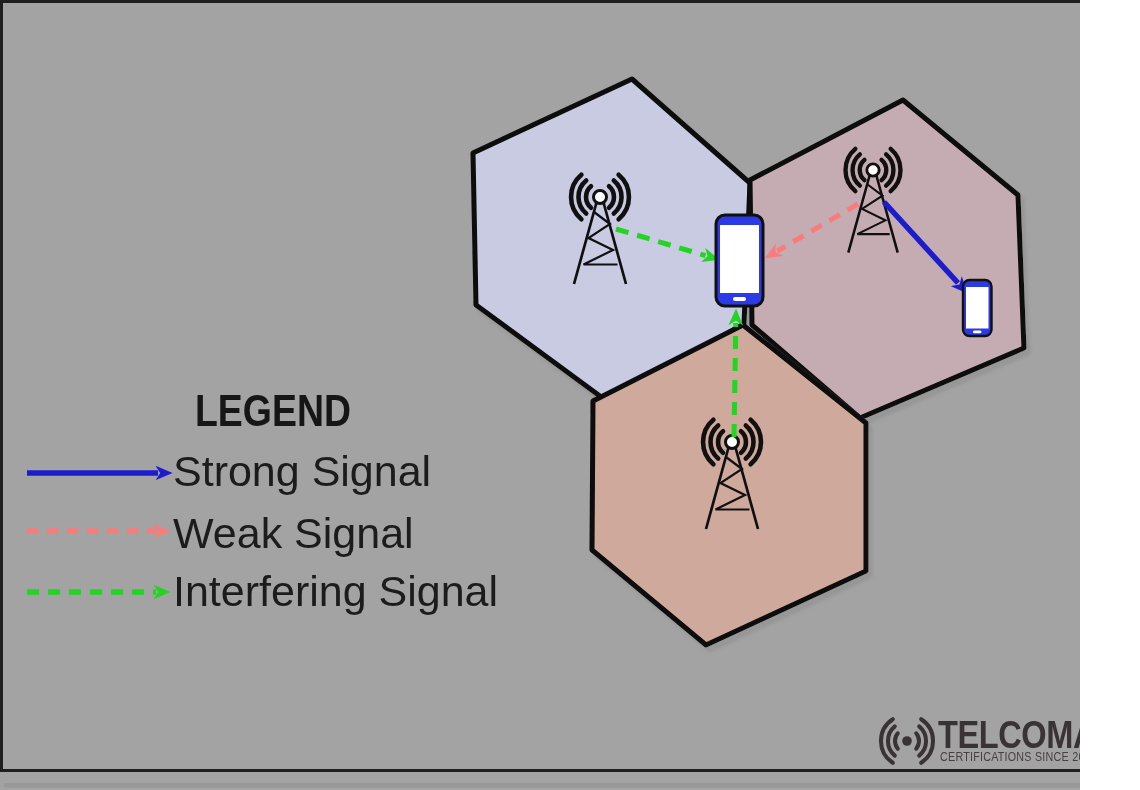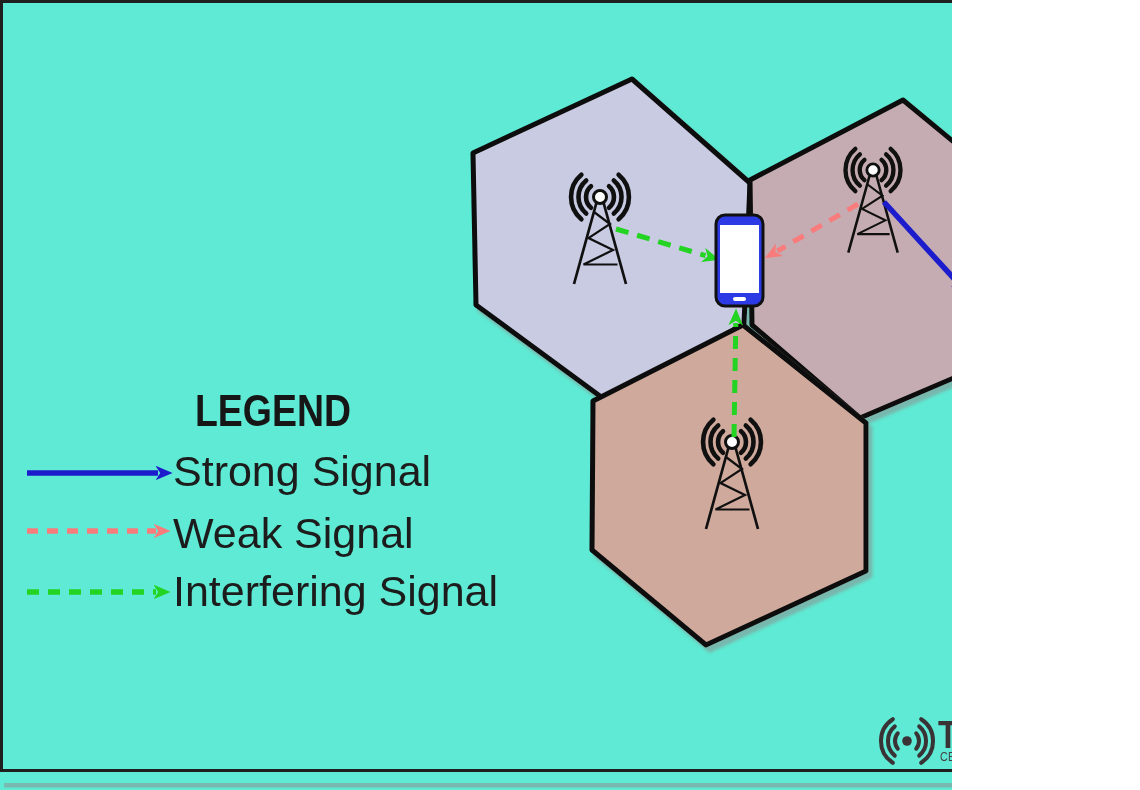--- a/index.html
+++ b/index.html
@@ -1,16 +1,16 @@
 <!DOCTYPE html>
 <html><head>
 <meta charset="utf-8">
 <style>
   html,body{margin:0;padding:0;background:#ffffff;}
-  .stage{position:relative;width:952px;height:790px;background:#5eead4;overflow:hidden;
+  .stage{position:relative;width:1080px;height:790px;background:#a3a3a3;overflow:hidden;
          font-family:"Liberation Sans","DejaVu Sans",sans-serif;}
   svg{display:block;}
   .t-arc{fill:none;stroke:#101010;stroke-width:4.6;stroke-linecap:round;}
   .t-leg{fill:none;stroke:#101010;stroke-width:2.7;}
   .t-brace{fill:none;stroke:#101010;stroke-width:2.2;}
   .t-head{fill:#ffffff;stroke:#101010;stroke-width:3;}
   .hex{stroke:#0c0c0c;stroke-width:5;stroke-linejoin:round;filter:url(#hexShadow);}
   .legend-title{font-size:44px;font-weight:700;fill:#161616;}
   .legend-label{font-size:43px;font-weight:400;fill:#1c1c1c;}
   .brand{font-size:38px;font-weight:700;letter-spacing:-.5px;}

